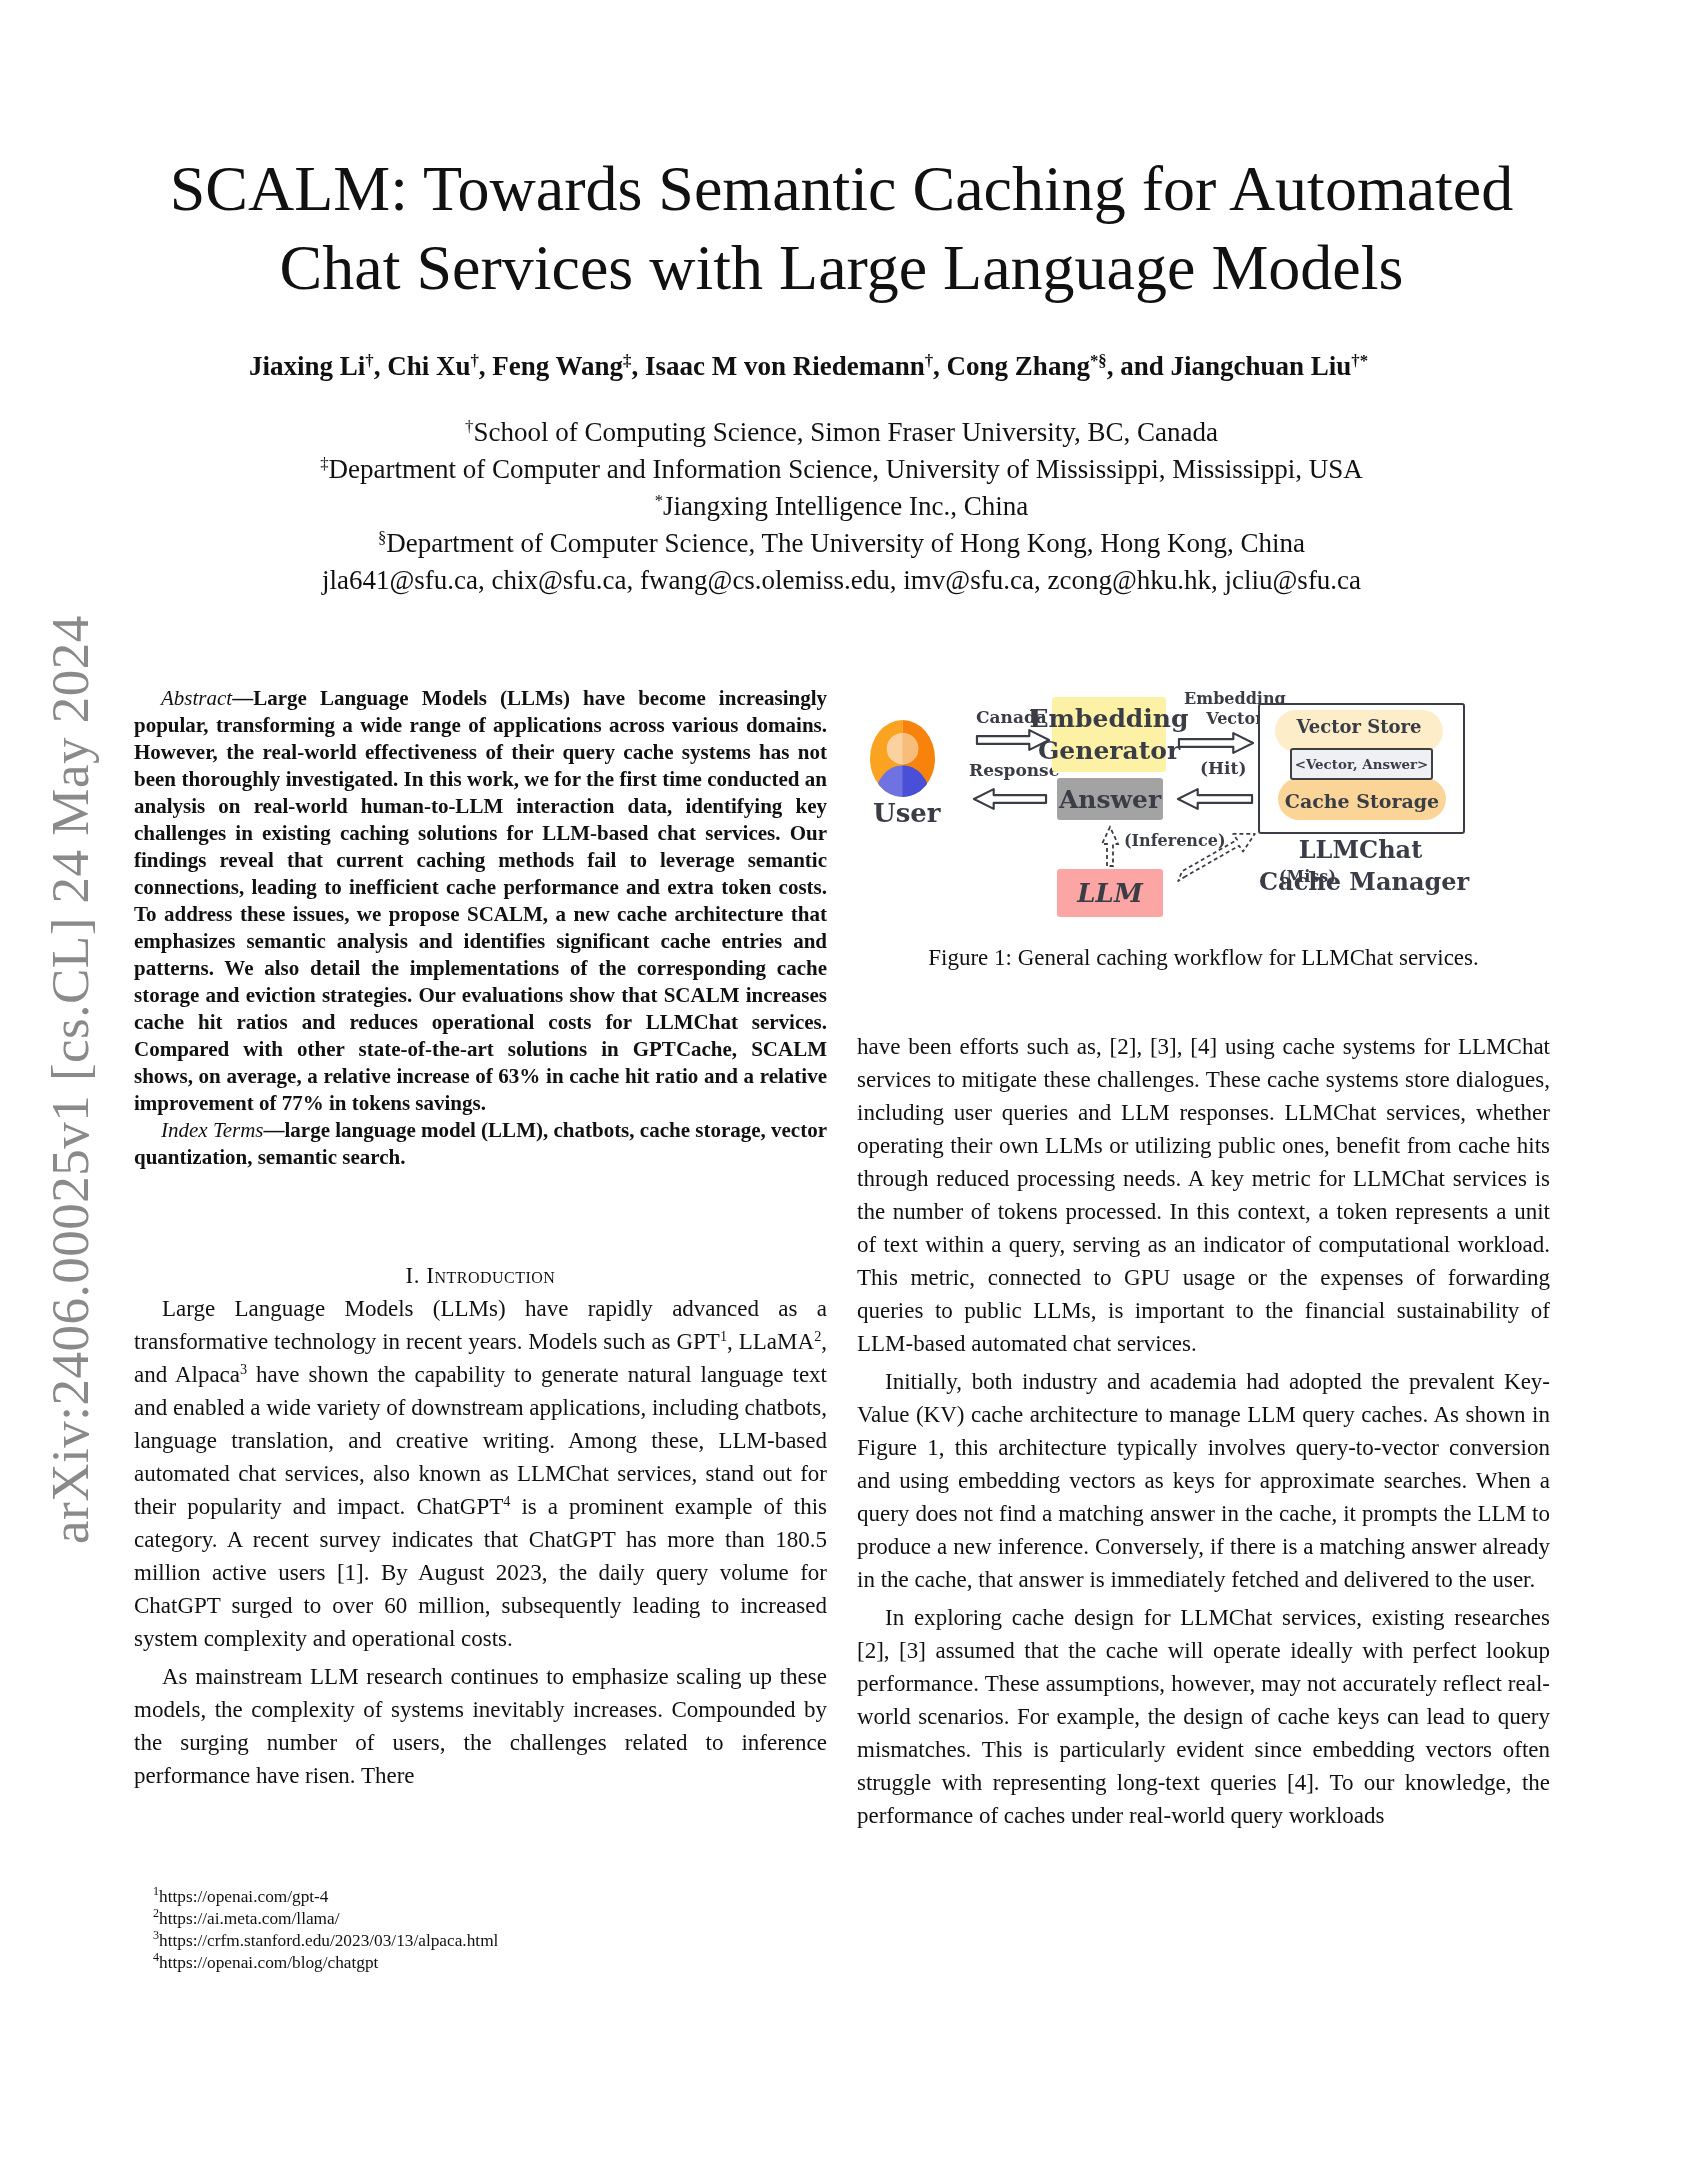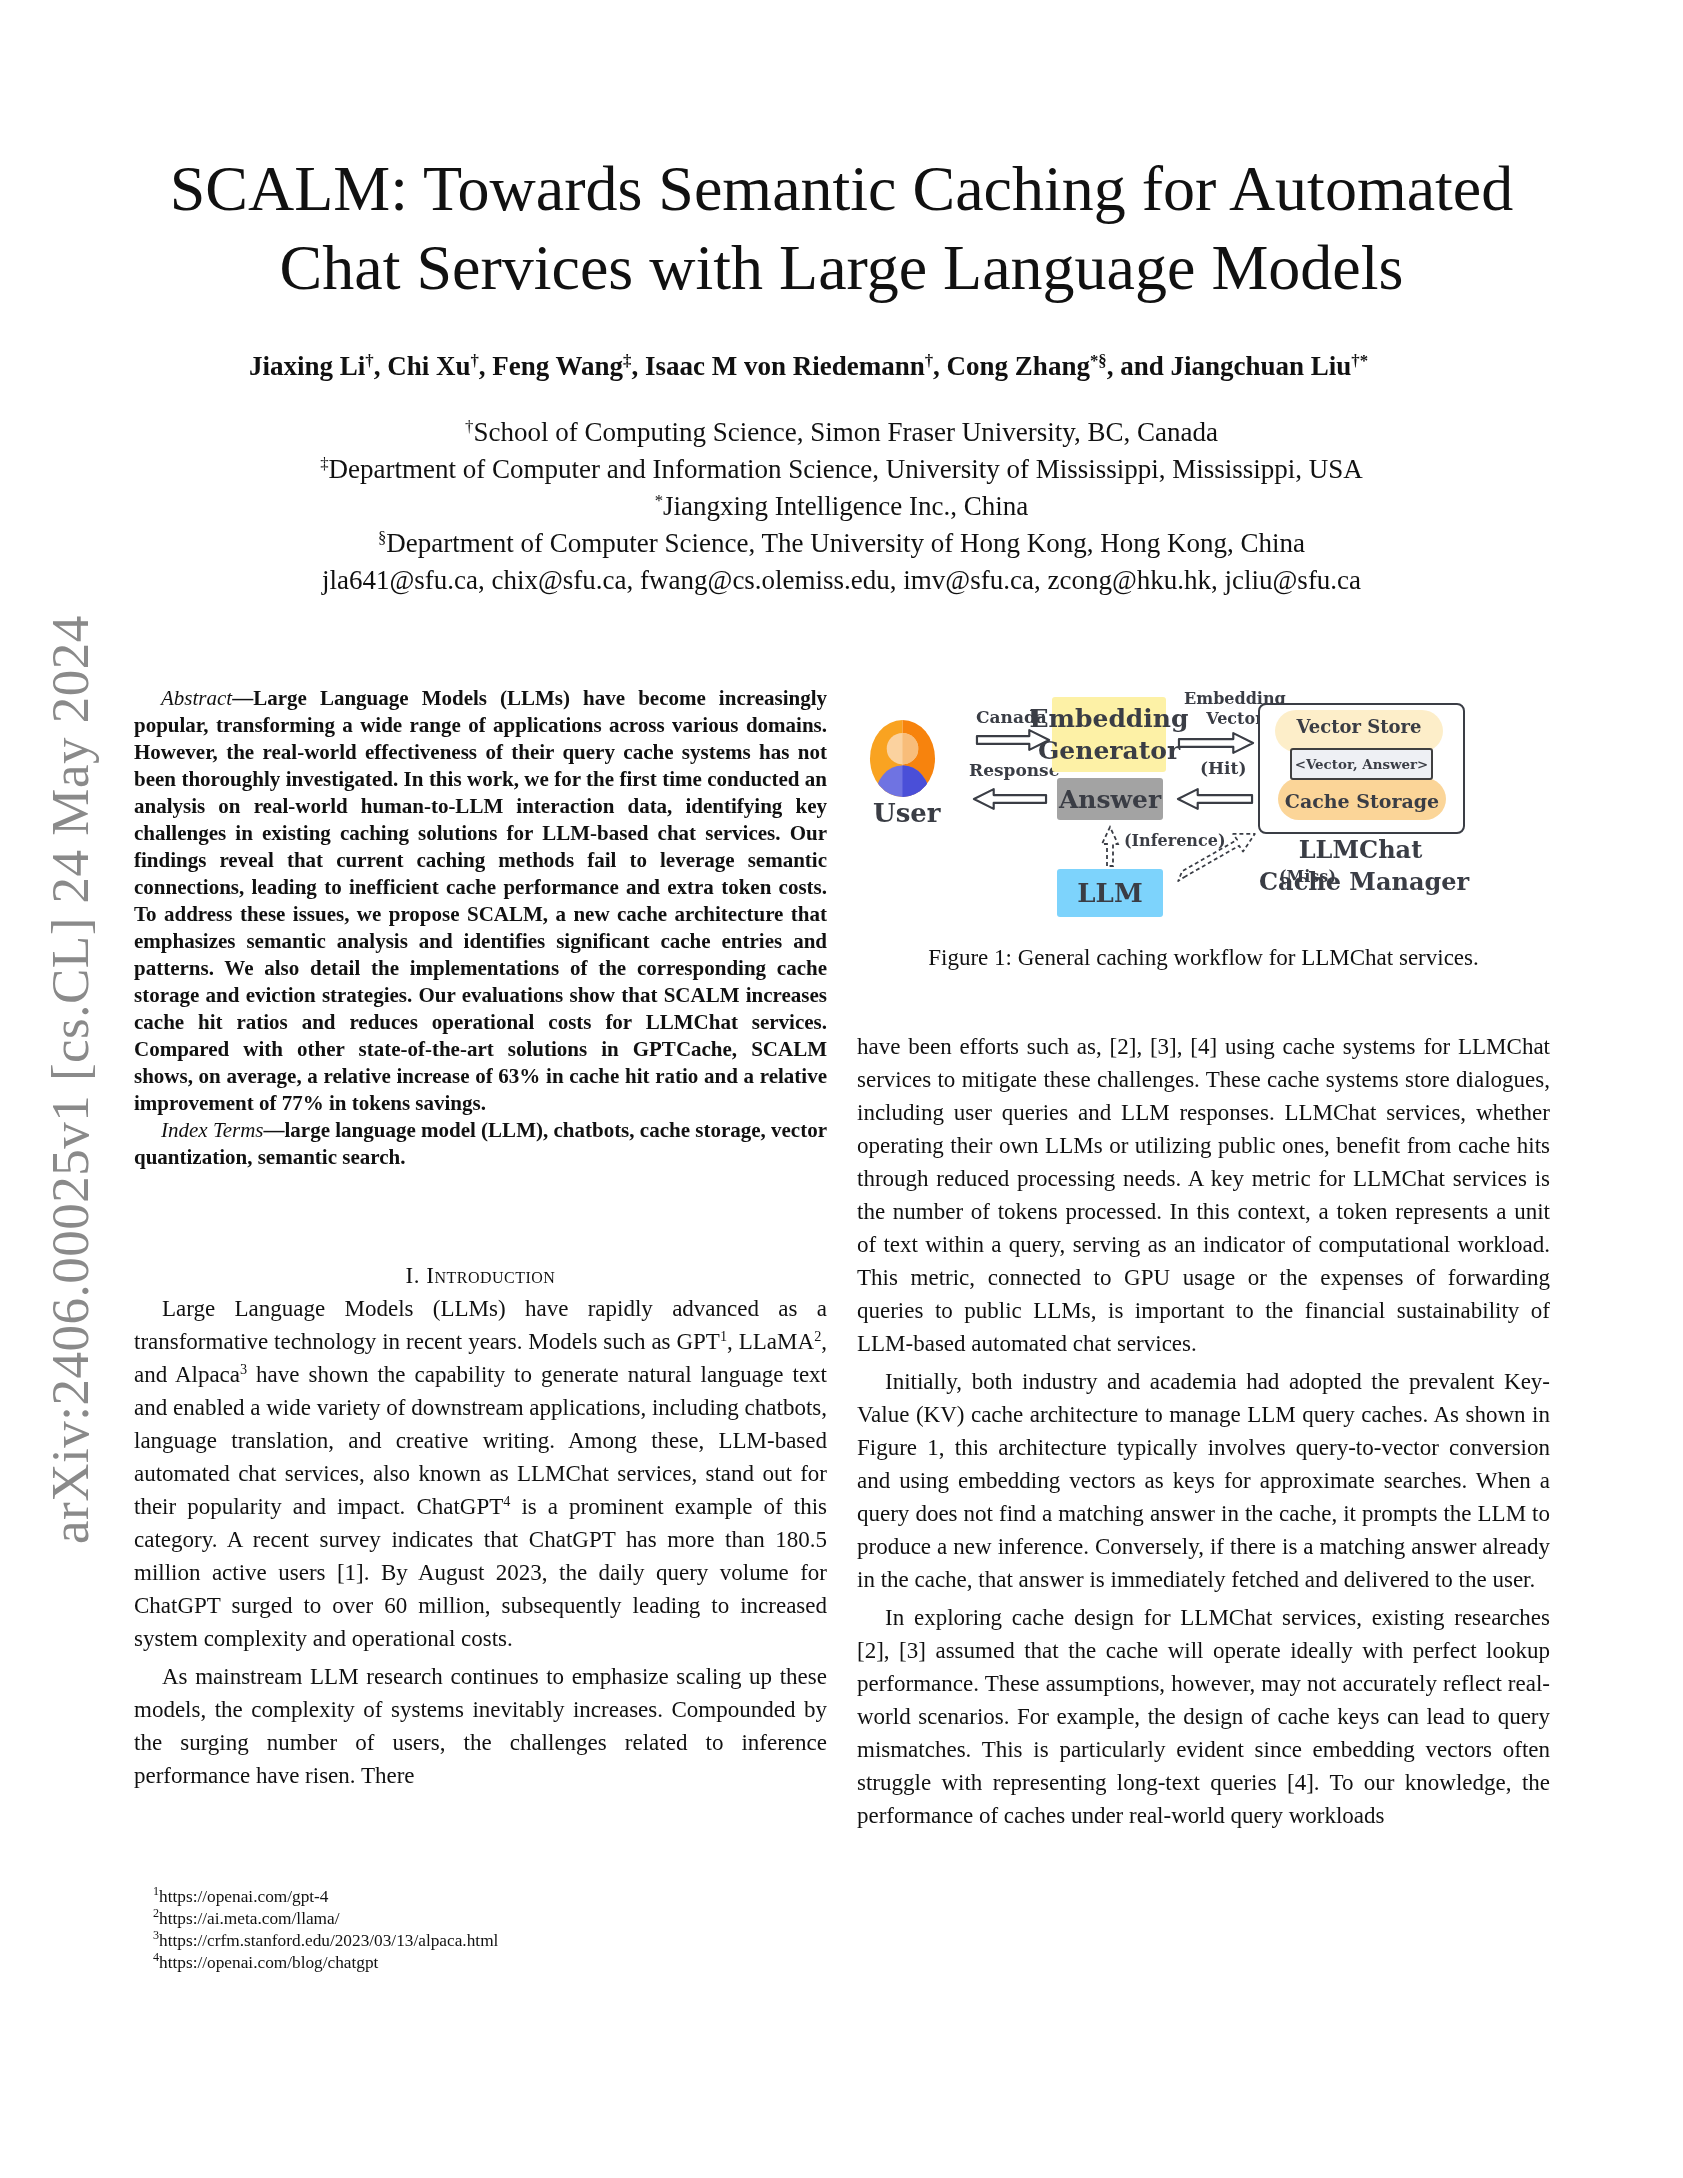--- a/index.html
+++ b/index.html
@@ -113,41 +113,41 @@
       </div>
   </div>
 
   <div class="fig-box" style="left:198px;top:97px;width:106px;height:42px;background:#a3a3a3;font-size:25px;">Answer</div>
 
   <svg class="abs" style="left:241px;top:143px;" width="20" height="44" viewBox="0 0 20 44">
     <path d="M7 42 L7 20 L2 20 L10 3 L18 20 L13 20 L13 42 Z" fill="none" stroke="#3a3d45" stroke-width="1.8" stroke-dasharray="4 3"></path>
   </svg>
   <div class="fig-label" style="left:265px;top:150px;font-size:16px;">(Inference)</div>
 
-  <div class="fig-box" style="left:198px;top:188px;width:106px;height:48px;background:#7dd3fc;font-size:26px;">LLM</div>
+  <div class="fig-box" style="left:198px;top:188px;width:106px;height:48px;background:#fca5a5;font-size:26px;font-style:italic;">LLM</div>
 
   <div class="fig-label" style="left:325px;top:8px;font-size:16px;line-height:20px;text-align:center;">
     <div>Embedding</div>
       <div>Vector</div>
   </div>
   <svg class="abs" style="left:317px;top:49px;" width="81" height="26" viewBox="0 0 82 26">
     <path d="M3 9 L58 9 L58 3 L78 13 L58 23 L58 17 L3 17 Z" fill="#fff" stroke="#3a3d45" stroke-width="2.2" stroke-linejoin="round"></path>
   </svg>
 
   <div class="fig-label" style="left:341px;top:77px;font-size:17px;">(Hit)</div>
   <svg class="abs" style="left:315px;top:105px;" width="81" height="26" viewBox="0 0 82 26">
     <path d="M79 9 L24 9 L24 3 L4 13 L24 23 L24 17 L79 17 Z" fill="#fff" stroke="#3a3d45" stroke-width="2.2" stroke-linejoin="round"></path>
   </svg>
 
   <svg class="abs" style="left:315px;top:149px;" width="85" height="55" viewBox="0 0 86 56">
     <path d="M10 48 L66 16 L70 22 L82 4 L60 4 L64 10 L8 42 L4 52 Z" fill="none" stroke="#3a3d45" stroke-width="1.8" stroke-dasharray="4 3" stroke-linejoin="round"></path>
   </svg>
   <div class="fig-label" style="left:420px;top:186px;font-size:16px;">(Miss)</div>
 
-  <div class="abs" style="left:399px;top:22px;width:203px;height:127px;border:2px solid #3a3d45;border-radius:8px;background:#fff;">
+  <div class="abs" style="left:399px;top:22px;width:203px;height:127px;border:2px solid #3a3d45;border-radius:3px;background:#fff;">
     <div class="fig-box" style="left:15px;top:5px;width:168px;height:42px;background:#fdeec9;border-radius:22px;font-size:18px;align-items:flex-start;padding-top:6px;box-sizing:border-box;">Vector Store</div>
     <div class="fig-box" style="left:18px;top:73px;width:168px;height:42px;background:#fbd598;border-radius:22px;font-size:19px;align-items:flex-end;padding-bottom:8px;box-sizing:border-box;">Cache Storage</div>
     <div class="fig-box" style="left:30px;top:43px;width:143px;height:32px;background:#eef0f4;border:2px solid #404040;box-sizing:border-box;font-size:13.4px;">&lt;Vector, Answer&gt;</div>
   </div>
 
   <div class="fig-label" style="left:400px;top:153px;width:203px;text-align:center;font-size:24px;line-height:32px;color:#3a3d45;">
     <div>LLMChat</div>
       <div>Cache Manager</div>
   </div>
 </div>

